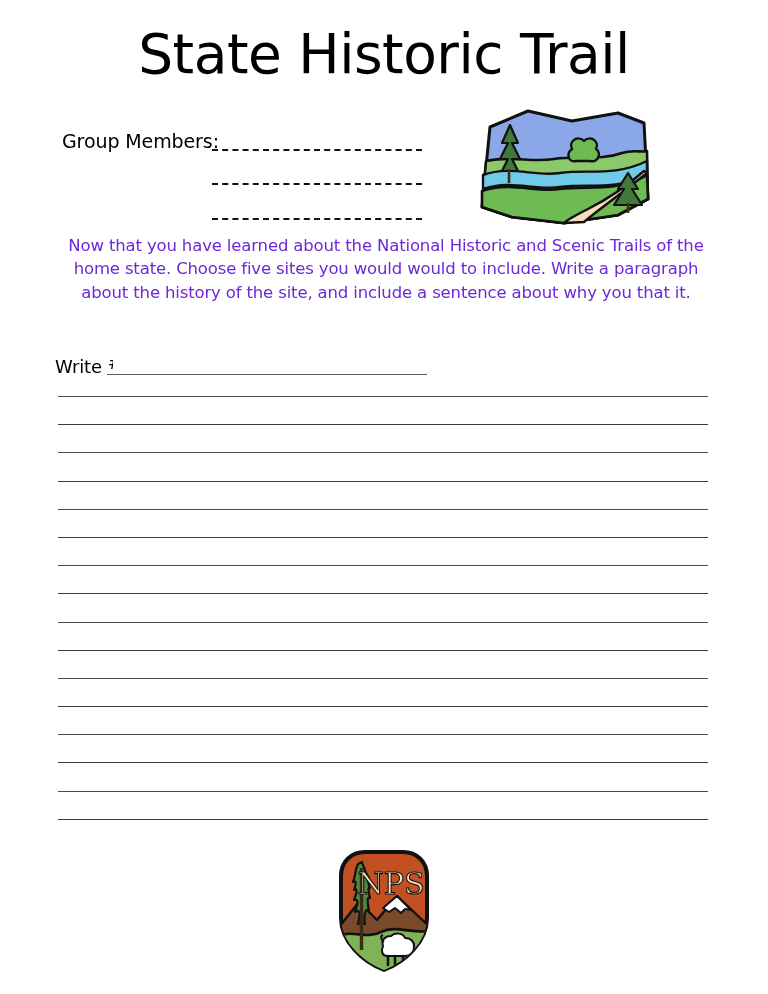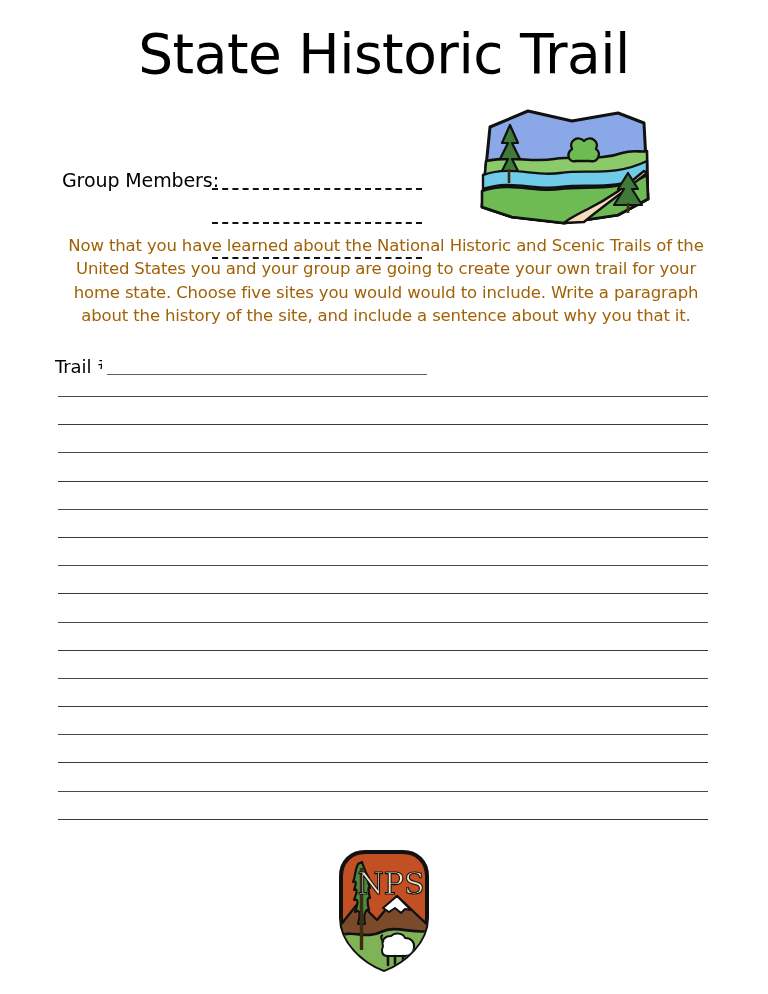--- a/index.html
+++ b/index.html
@@ -37,21 +37,20 @@
     line-height: 1.05;
     white-space: nowrap;
   }
 
   
   .group-block {
     position: absolute;
     left: 62px;
     top: 128px;
     width: 420px;
-    margin-top: 39px;
   }
 
   .group-row {
     position: relative;
     height: 34px;
   }
 
   .group-label {
     position: absolute;
     left: 0;
@@ -88,21 +87,21 @@
   
   .intro {
     position: absolute;
     left: 50px;
     top: 234px;
     width: 672px;
     text-align: center;
     font-family: "DejaVu Sans", sans-serif;
     font-size: 16.5px;
     line-height: 23.3px;
-    color: #a16207;
+    color: #6d28d9;
     letter-spacing: -0.15px;
   }
 
   
   .site-row {
     position: absolute;
     left: 55px;
     top: 352px;
     width: 400px;
     height: 30px;
@@ -203,27 +202,26 @@
 
       <g stroke="#111111" stroke-width="2.2" stroke-linejoin="round">
         <path d="M160,70 L150,86 L156,86 L146,102 L174,102 L164,86 L170,86 Z" fill="#3f7a3a"></path>
         <path d="M160,100 L160,110" stroke="#3f2a12" stroke-width="2.6"></path>
       </g>
     </svg>
   </div>
 
   <div class="intro">
     <div>Now that you have learned about the National Historic and Scenic Trails of the</div>
-    <div>United States you and your group are going to create your own trail for your</div>
     <div>home state.  Choose five sites you would would to include.  Write a paragraph</div>
     <div>about the history of the site, and include a sentence about why you that it.</div>
   </div>
 
   <div class="site-row">
-    <span class="site-label"><span>Trail </span><span class="site-hash">#</span></span>
+    <span class="site-label"><span>Write </span><span class="site-hash">#</span></span>
     <div class="site-rule"></div>
   </div>
 
   <div class="lines" id="ruled-lines">
       <div class="ruled-line"></div>
       <div class="ruled-line"></div>
       <div class="ruled-line"></div>
       <div class="ruled-line"></div>
       <div class="ruled-line"></div>
       <div class="ruled-line"></div>

